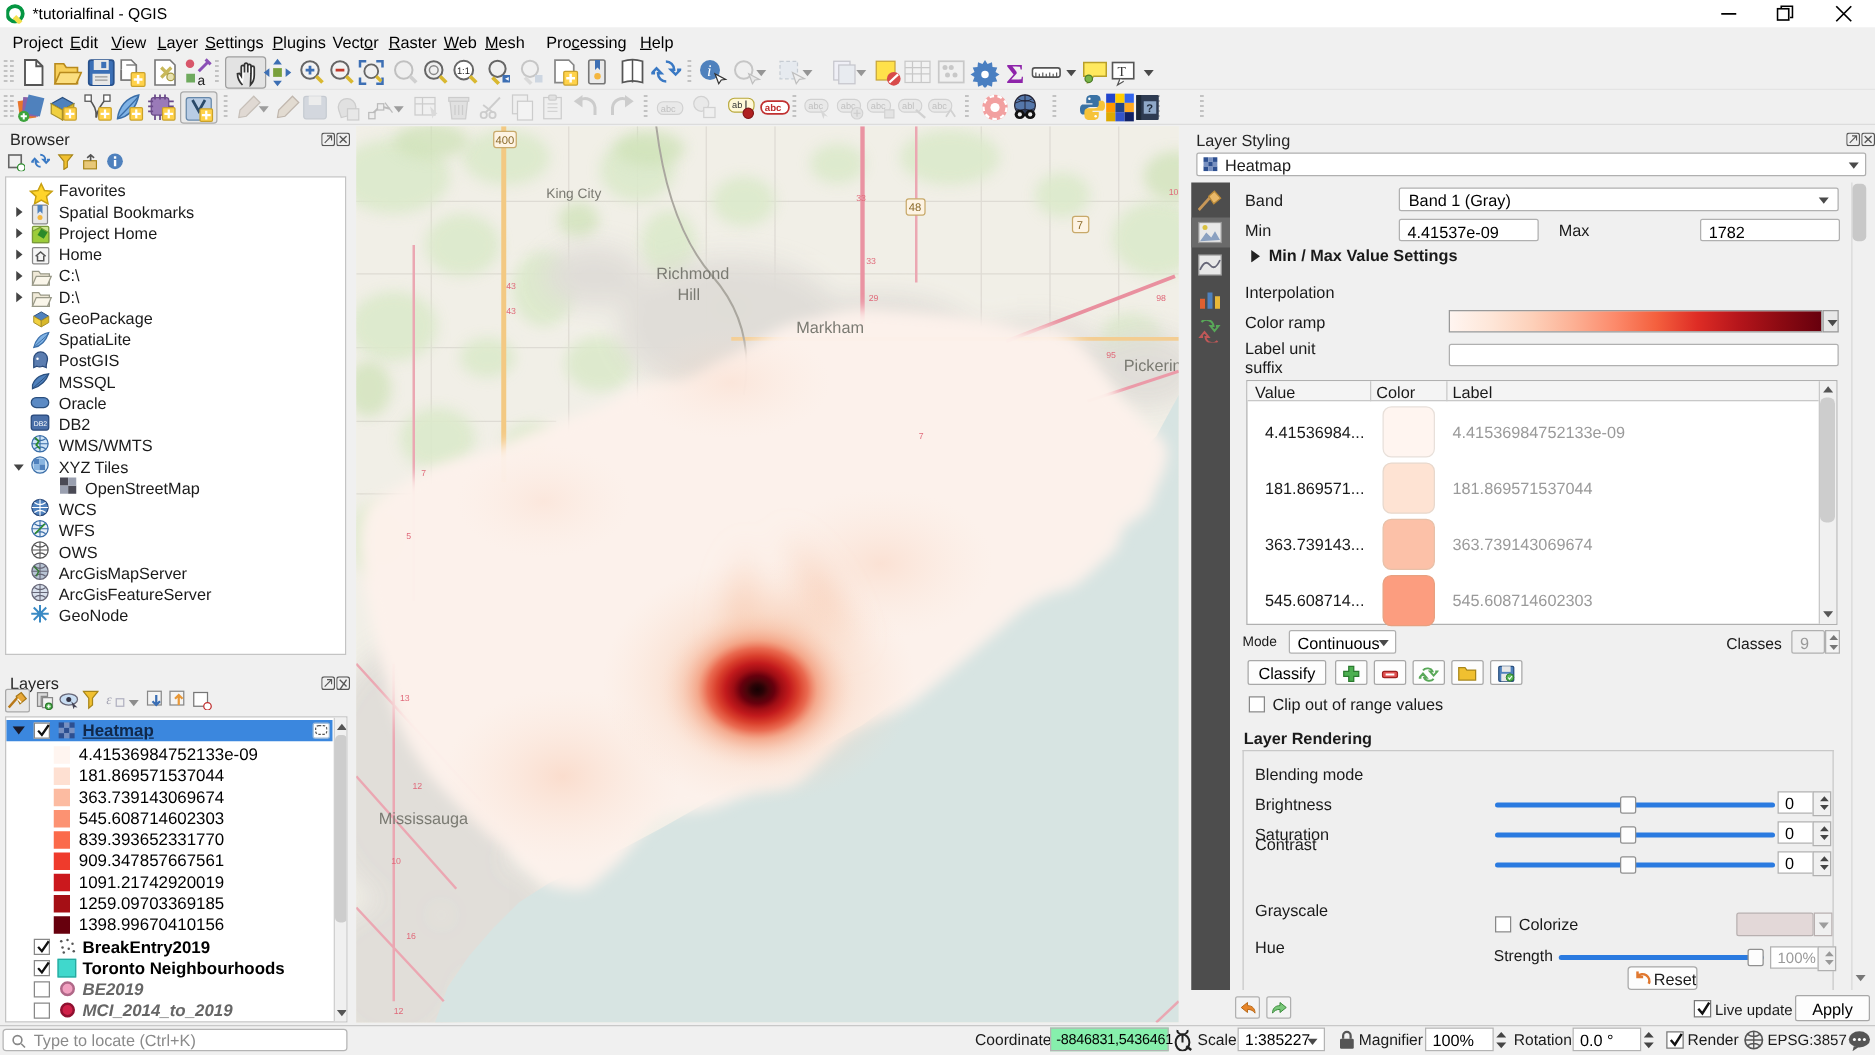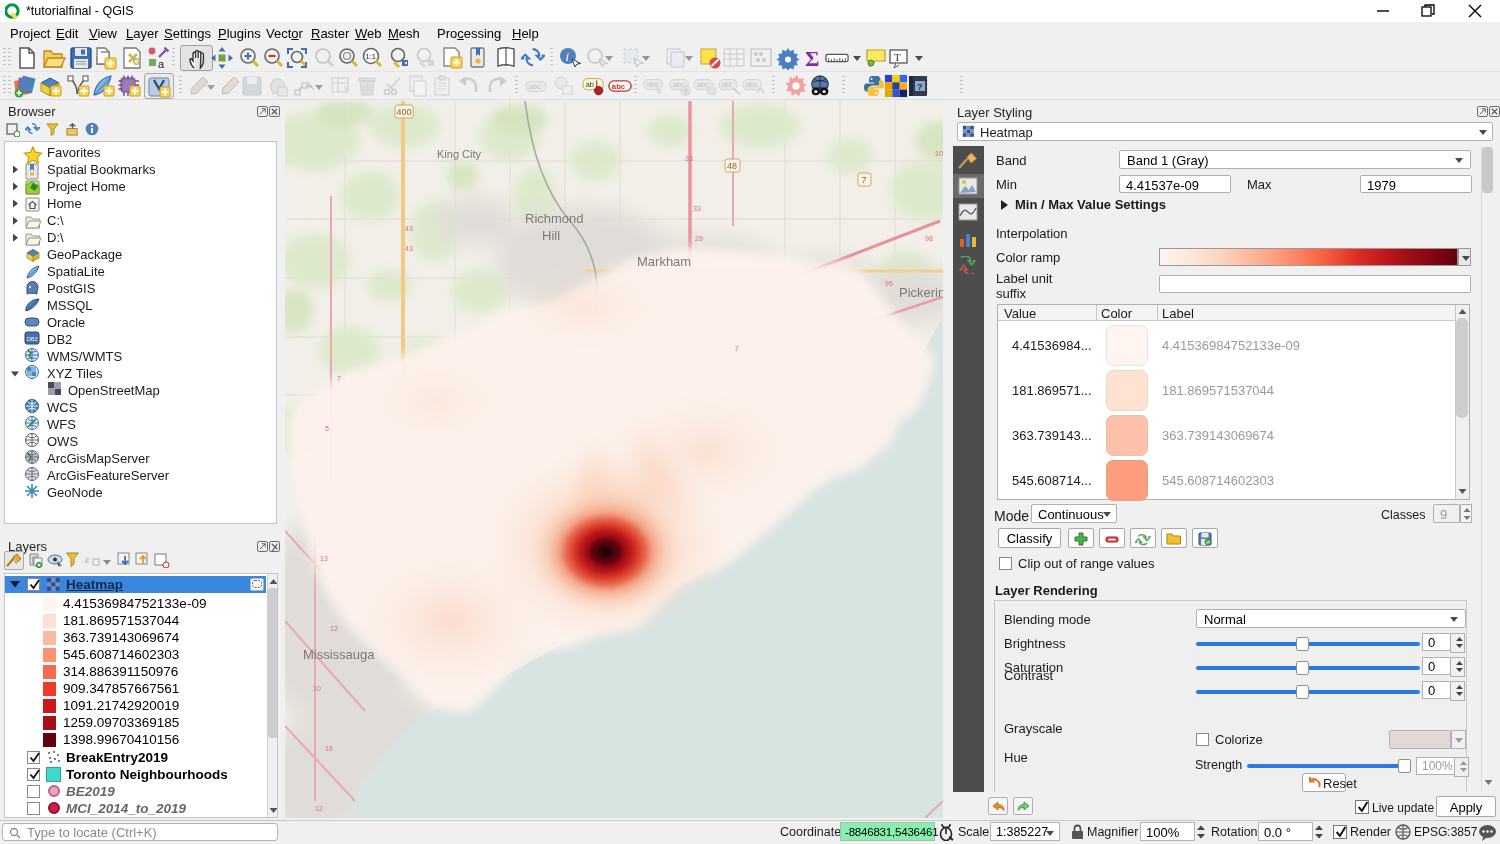--- a/index.html
+++ b/index.html
@@ -687,21 +687,21 @@
   <div class="lgrow" style="top:55px">
       <i style="background:#fcbba1"></i>
       <b>363.739143069674</b>
     </div>
   <div class="lgrow" style="top:72px">
       <i style="background:#fc9272"></i>
       <b>545.608714602303</b>
     </div>
   <div class="lgrow" style="top:89px">
       <i style="background:#fb6a4a"></i>
-      <b>314.886391150976</b>
+      <b>839.393652331770</b>
     </div>
   <div class="lgrow" style="top:106px">
       <i style="background:#ef3b2c"></i>
       <b>909.347857667561</b>
     </div>
   <div class="lgrow" style="top:123px">
       <i style="background:#cb181d"></i>
       <b>1091.21742920019</b>
     </div>
   <div class="lgrow" style="top:140px">
@@ -960,21 +960,21 @@
   <div class="combo" style="left:174px; top:50px; width:352px; height:19px;">
       <span style="position:absolute; left:7px; top:2px;">Band 1 (Gray)</span>
       <span class="carrow" style="right:7px; top:7px;"></span>
     </div>
   <span class="lbl" style="left:51px; top:77px;">Min</span>
   <div class="combo" style="left:174px; top:75px; width:112px; height:18px;">
       <span style="position:absolute; left:6px; top:2px;">4.41537e-09</span>
     </div>
   <span class="lbl" style="left:302px; top:77px;">Max</span>
   <div class="combo" style="left:415px; top:75px; width:112px; height:18px;">
-      <span style="position:absolute; left:6px; top:2px;">1979</span>
+      <span style="position:absolute; left:6px; top:2px;">1782</span>
     </div>
   <svg class="abs" style="left:55px; top:100px;" width="8" height="10" viewBox="0 0 8 10">
       <path d="M1 0 L8 5 L1 10 z" fill="#222"></path>
     </svg>
   <span class="lbl" style="left:70px; top:97px; font-weight:bold;">Min / Max Value Settings</span>
   <span class="lbl" style="left:51px; top:126px;">Interpolation</span>
   <span class="lbl" style="left:51px; top:150px;">Color ramp</span>
   <div class="abs" style="left:214px; top:148px; width:299px; height:18px; border:1px solid #999; background:linear-gradient(to right,#fff5f0,#fee6d8,#fdd0b9,#fcb094,#fc8a6b,#f4603e,#de2c25,#b5151b,#8c0a12,#67000d);"></div>
   <div class="abs" style="left:513px; top:148px; width:13px; height:18px; background:#e8e8e8; border:1px solid #999;">
       <span class="carrow" style="left:3px; top:7px;"></span>
@@ -1006,21 +1006,21 @@
     <div class="abs" style="left:457px; top:0; width:14px; height:194px; background:#f0f0f0; border-left:1px solid #c8c8c8;"></div>
     <svg class="abs" style="left:460px; top:3px;" width="9" height="8" viewBox="0 0 9 8">
         <path d="M0.5 6 L4.5 1 L8.5 6 z" fill="#555"></path>
       </svg>
     <svg class="abs" style="left:460px; top:183px;" width="9" height="8" viewBox="0 0 9 8">
         <path d="M0.5 1 L4.5 6 L8.5 1 z" fill="#555"></path>
       </svg>
     <div class="abs" style="left:458px; top:13px; width:12px; height:100px; background:#cdcdcd; border-radius:5px;"></div>
   </div>
 
-  <span class="lbl" style="left:49px; top:408px; font-size:14px;">Mode</span>
+  <span class="lbl" style="left:49px; top:408px; font-size:11px;">Mode</span>
   <div class="combo" style="left:86px; top:404px; width:86px; height:19px;">
       <span style="position:absolute; left:6px; top:2px;">Continuous</span>
       <span class="carrow" style="right:5px; top:7px;"></span>
     </div>
   <span class="lbl" style="left:436px; top:408px; font-size:12.5px;">Classes</span>
   <div class="combo" style="left:488px; top:404px; width:27px; height:19px; background:#f0f0f0;">
       <span style="position:absolute; left:6px; top:2px; color:#999;">9</span>
     </div>
   <div class="abs" style="left:515px; top:404px; width:12px; height:19px; border:1px solid #b0b0b0; background:#f4f4f4;">
       <svg class="abs" style="left:1.5px; top:2px;" width="8" height="6" viewBox="0 0 8 6">
@@ -1063,24 +1063,20 @@
         <path d="M8.6 10 l1 1.2 2-2.4" stroke="#fff" fill="none" stroke-width=".9"></path>
       </svg>
     </div>
 
   <span class="abs" style="left:54px; top:457px; width:13px; height:13px; background:#fff; border:1px solid #888;"></span>
   <span class="lbl" style="left:73px; top:456px;">Clip out of range values</span>
   <span class="lbl" style="left:50px; top:483px; font-weight:bold;">Layer Rendering</span>
 
   <div class="abs" style="left:49px; top:500px; width:473px; height:192px; border:1px solid #c8c8c8; border-bottom:none; background:#efefef;"></div>
   <span class="lbl" style="left:59px; top:512px;">Blending mode</span>
-  <div class="combo" style="left:251px; top:509px; width:270px; height:19px;">
-      <span style="position:absolute; left:7px; top:2px;">Normal</span>
-      <span class="carrow" style="right:7px; top:7px;"></span>
-    </div>
   <span class="lbl" style="left:59px; top:536px;">Brightness</span>
   <span class="lbl" style="left:59px; top:560px;">Saturation</span>
   <span class="lbl" style="left:59px; top:568px;">Contrast</span>
   <span class="lbl" style="left:59px; top:609px;margin-top:12px;">Grayscale</span>
 
   <div class="slider" style="left:251px; top:537px;">
       <i></i>
       <b style="left:100px"></b>
     </div>
   <div class="slider" style="left:251px; top:561px;">
@@ -1122,21 +1118,21 @@
       <i style="background:#2a7ae0; width:100%"></i>
       <b style="left:151px"></b>
     </div>
   <div class="spin gray" style="left:471px; top:657px; width:40px;">
       <span style="color:#999; font-size:12px;">100%</span>
     </div>
   <svg class="abs" style="left:514px; top:660px;" width="9" height="13" viewBox="0 0 9 13">
       <path d="M1 5 L4.5 1 L8 5 z M1 8 L4.5 12 L8 8 z" fill="#999"></path>
     </svg>
 
-  <div class="abs" style="left:357px; top:673px; width:44px; height:19px; background:#fdfdfd; border:1px solid #a8a8a8; border-radius:3px;">
+  <div class="abs" style="left:357px; top:673px; width:56px; height:19px; background:#fdfdfd; border:1px solid #a8a8a8; border-radius:3px;">
       <svg class="abs" style="left:4px; top:3px" width="14" height="12" viewBox="0 0 14 12">
         <path d="M12 10 a5.5 5.5 0 0 0 -9-6 M3 0 v4.5 h4.5" fill="none" stroke="#e07830" stroke-width="2"></path>
       </svg>
       <span class="lbl" style="left:20px; top:2px;">Reset</span>
     </div>
   <div class="abs" style="left:0px; top:692px; width:555px; height:28px; background:#f0f0f0;"></div>
 
   <div class="abs" style="left:43px; top:697px; width:20px; height:18px; background:#f4f4f4; border:1px solid #b0b0b0; border-radius:2px;">
       <svg class="abs" style="left:3px; top:3px" width="13" height="11" viewBox="0 0 13 11">
         <path d="M1 5 L6 1 v2.5 c4 0 6 2.5 6 6 c-1.5-2-3-3-6-3 V9 z" fill="#e8862a" stroke="#b86a1a" stroke-width=".8"></path>

